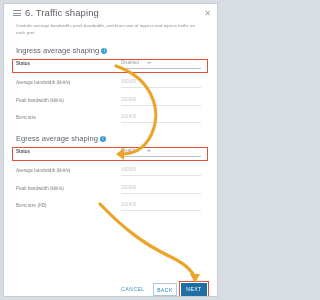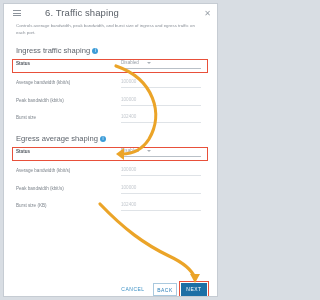--- a/index.html
+++ b/index.html
@@ -26,21 +26,20 @@
     position: absolute; left: 9px; top: 6px;
     width: 8px; height: 6px;
   }
   .burger i {
     display: block; height: 1px; background: #8d949c; margin-bottom: 1.5px;
   }
   .title {
     position: absolute; left: 21px; top: 3px;
     font-size: 9.5px; color: #5a6068; letter-spacing: .1px;
     white-space: nowrap;
-    margin-left: 20px;
   }
   .close-x {
     position: absolute; right: 6px; top: 6px;
     width: 7px; height: 7px; color: #9aa1a9; font-size: 8px;
     line-height: 7px; text-align: center; cursor: pointer;
   }
   .desc {
     position: absolute; left: 12px; top: 18px; width: 180px;
     font-size: 4.4px; line-height: 7.2px; color: #8a9098;
   }
@@ -122,21 +121,21 @@
         <i></i>
         <i></i>
       </span>
     <span class="title">6. Traffic shaping</span>
     <span class="close-x">✕</span>
   </div>
 
   <div class="desc">Controls average bandwidth, peak bandwidth, and burst size of ingress and egress traffic on each port.</div>
 
   <div class="sect-title" style="top:42px">
-    <span>Ingress traffic shaping</span><i class="info-ic">i</i>
+    <span>Ingress average shaping</span><i class="info-ic">i</i>
   </div>
 
   <div class="row status" style="top:55px">
     <span class="lbl">Status</span>
     <span class="fieldwrap">
       <span class="val">Disabled</span>
       <span class="chev"></span>
       <span class="underline"></span>
     </span>
   </div>

